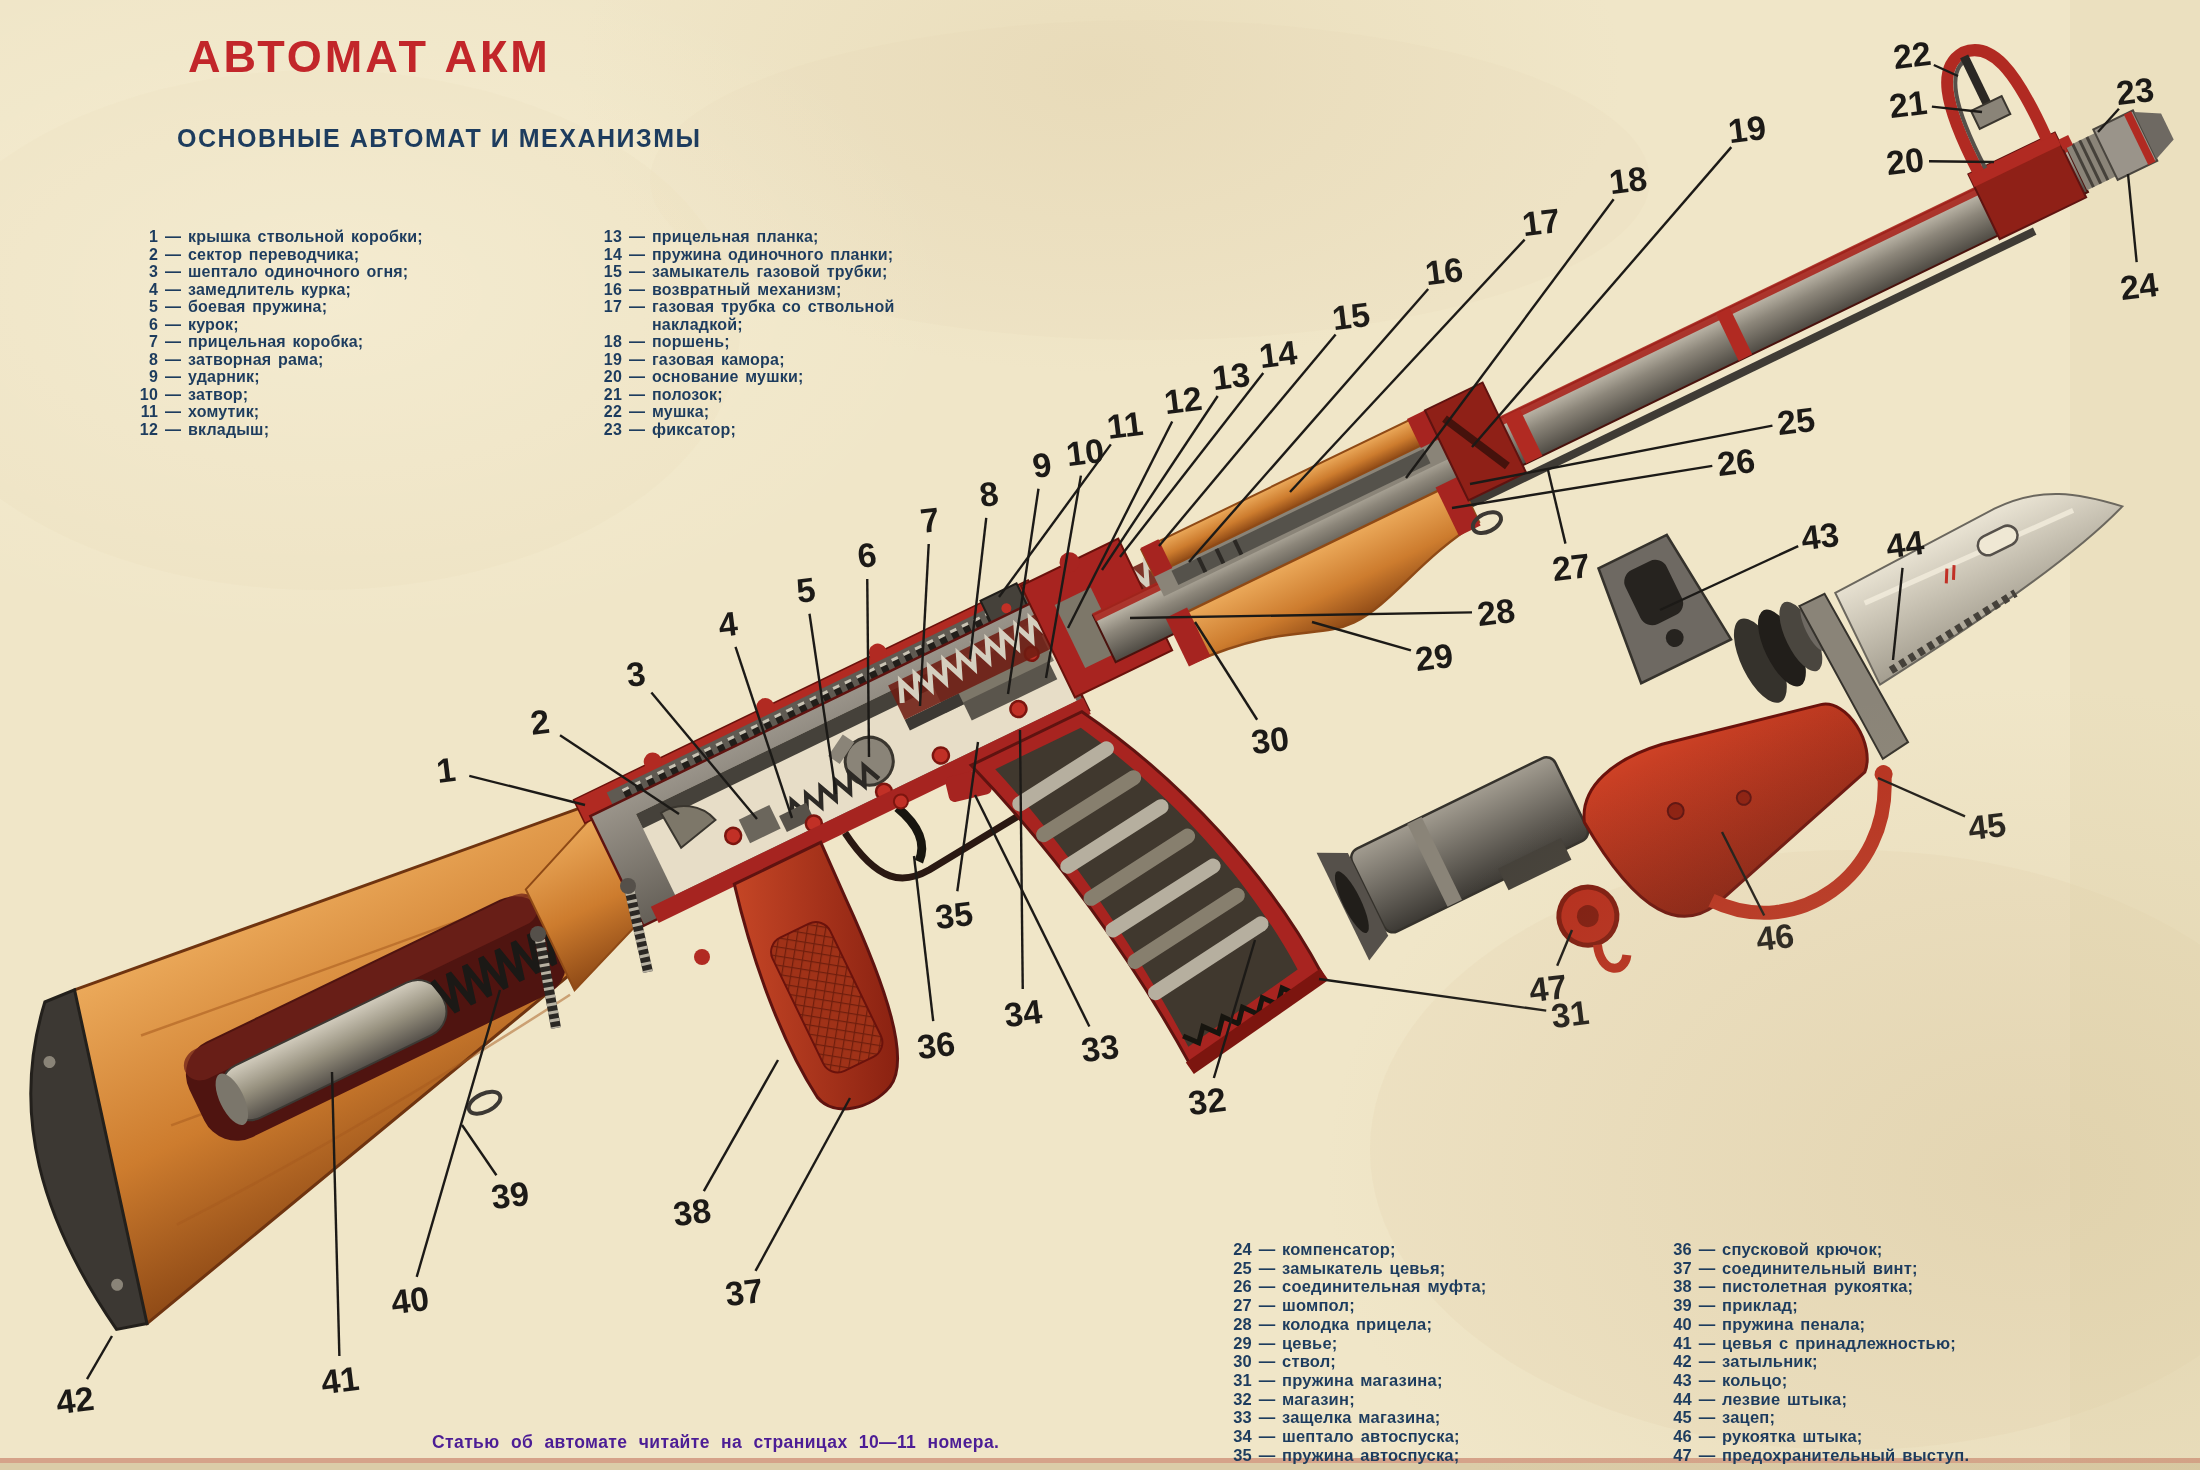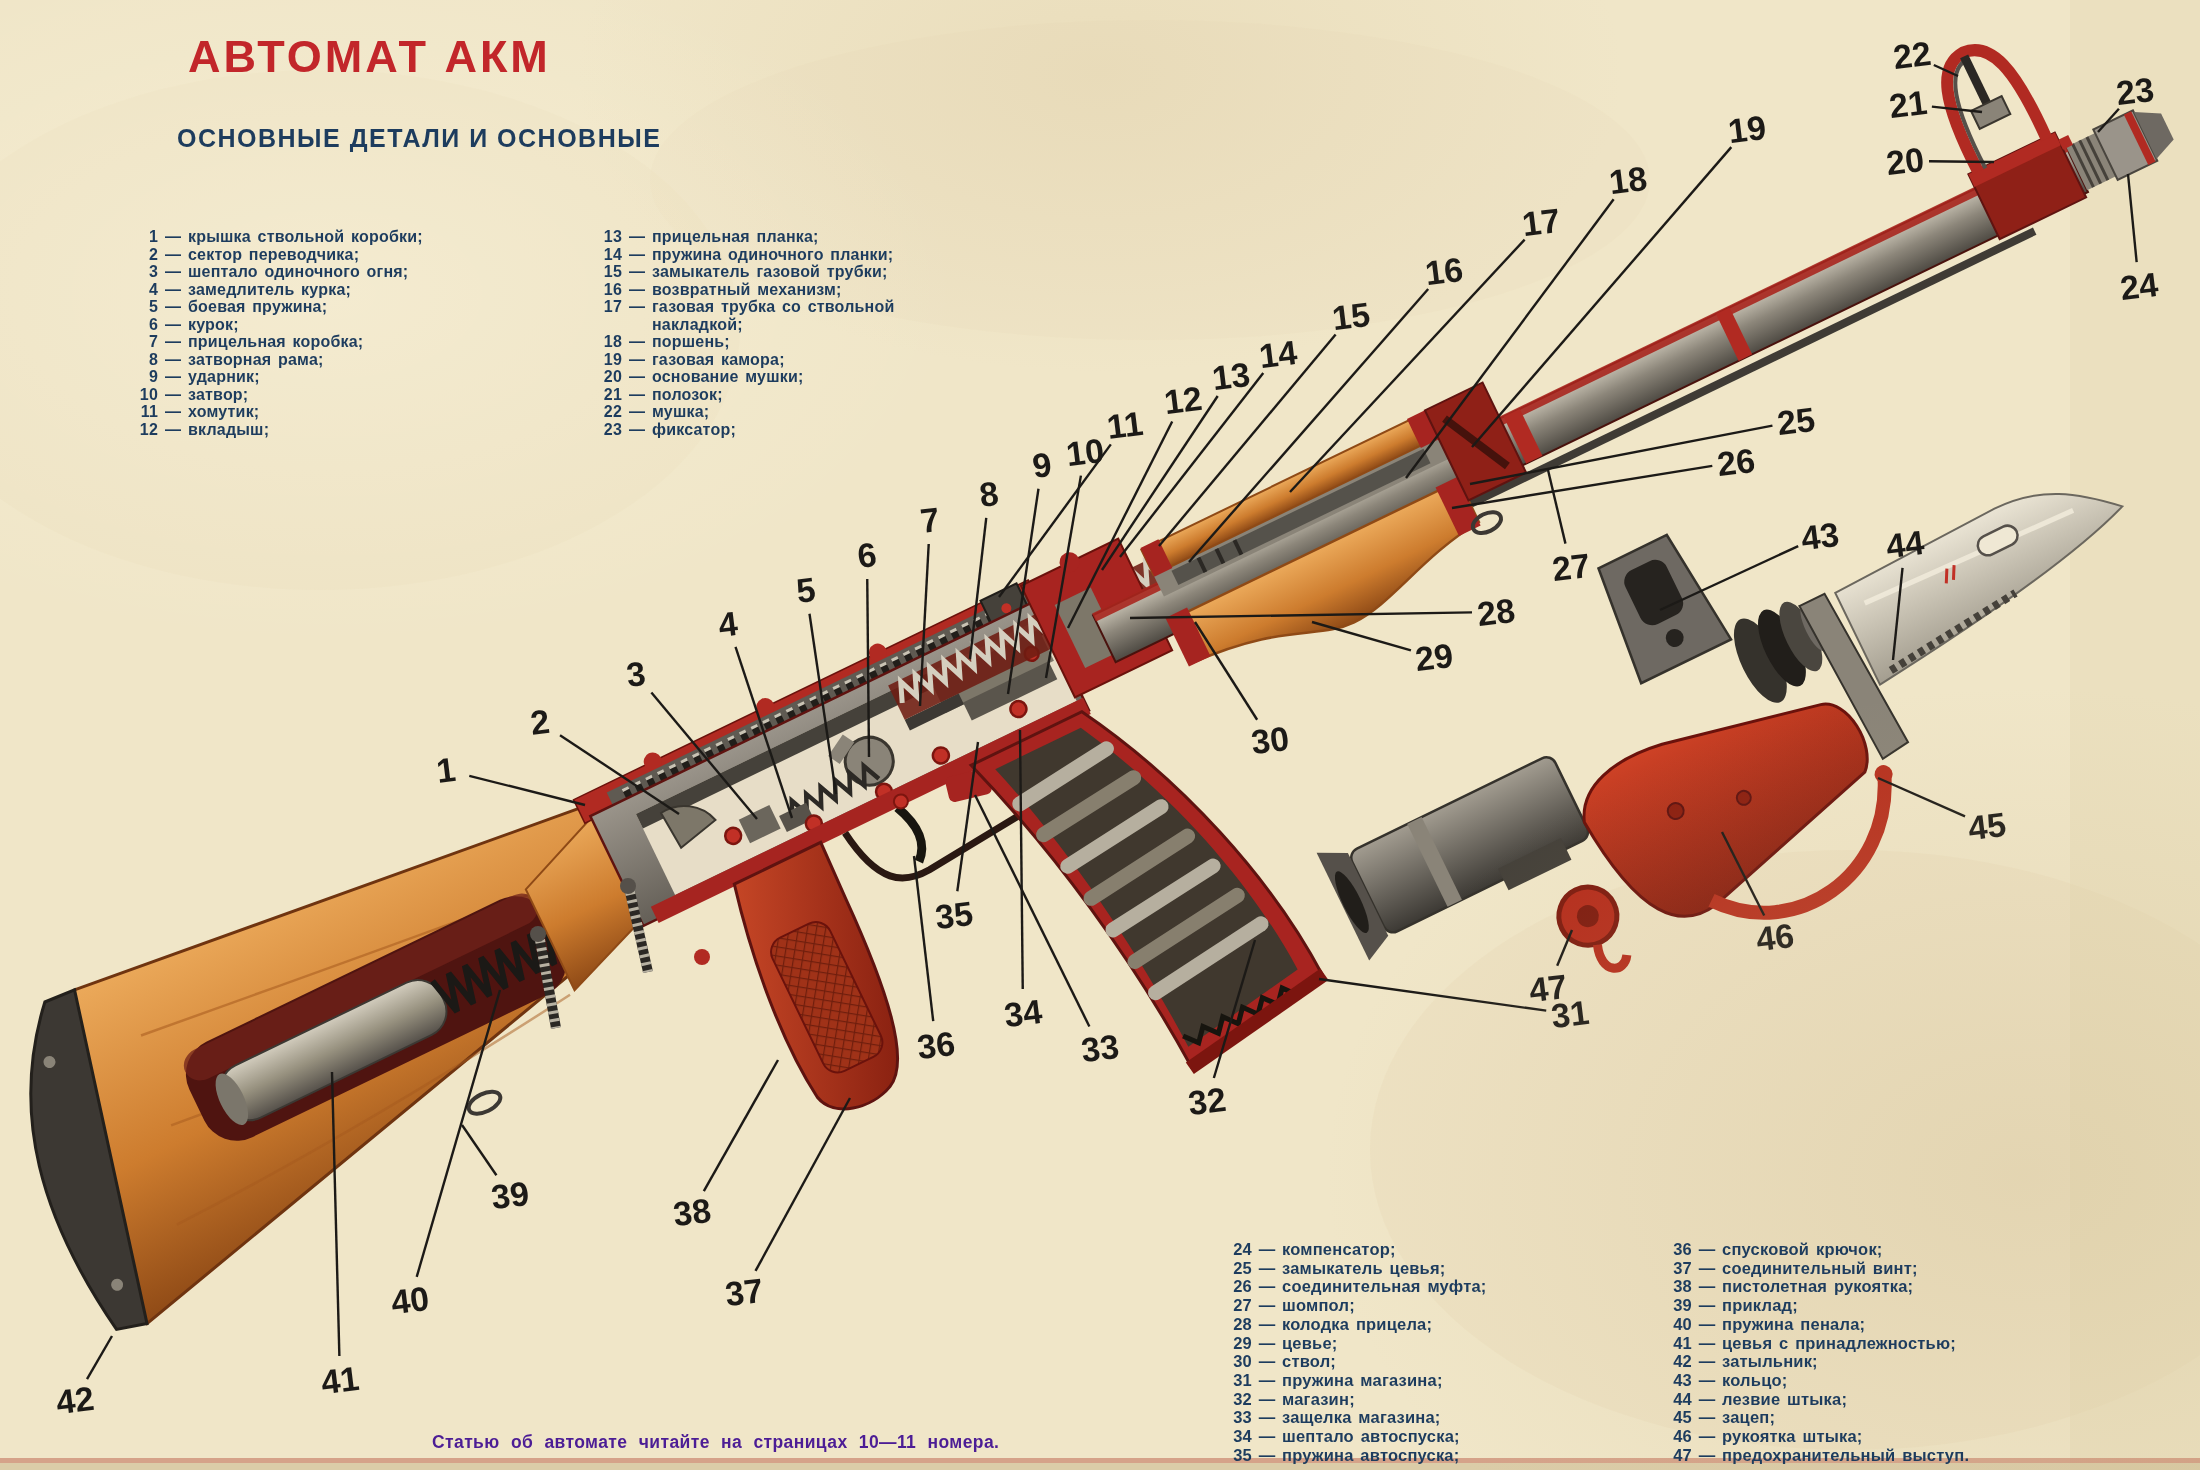--- a/index.html
+++ b/index.html
@@ -432,21 +432,21 @@
           <text x="1775" y="937" text-anchor="middle" dominant-baseline="central" font-family="&quot;Liberation Sans&quot;,sans-serif" font-size="34" font-weight="700" fill="#1c1a17" transform="rotate(-7 1775 937)">46</text>
         </g>
         <g>
           <line x1="1572" y1="930" x2="1557.1764430254311" y2="965.8235960218747" stroke="#1c1a17" stroke-width="2.4"></line>
           <text x="1548" y="988" text-anchor="middle" dominant-baseline="central" font-family="&quot;Liberation Sans&quot;,sans-serif" font-size="34" font-weight="700" fill="#1c1a17" transform="rotate(-7 1548 988)">47</text>
         </g>
       </g>
 </svg>
 
 <h1 id="title" class="ovl" style="left:176px;top:22px;margin:12px;">АВТОМАТ АКМ</h1>
-<h2 id="subtitle" class="ovl" style="left:177px;top:126px;margin:0;">ОСНОВНЫЕ ДЕТАЛИ И ОСНОВНЫЕ</h2>
+<h2 id="subtitle" class="ovl" style="left:177px;top:126px;margin:0;">ОСНОВНЫЕ АВТОМАТ И МЕХАНИЗМЫ</h2>
 
 <div id="legend-g1" class="ovl legend" style="left:124px;top:228px;width:470px;">
       <div class="lrow">
         <span class="num">1</span>
         <span class="dash">—</span>
         <span class="lbl">крышка ствольной коробки;</span>
       </div>
       <div class="lrow">
         <span class="num">2</span>
         <span class="dash">—</span>

